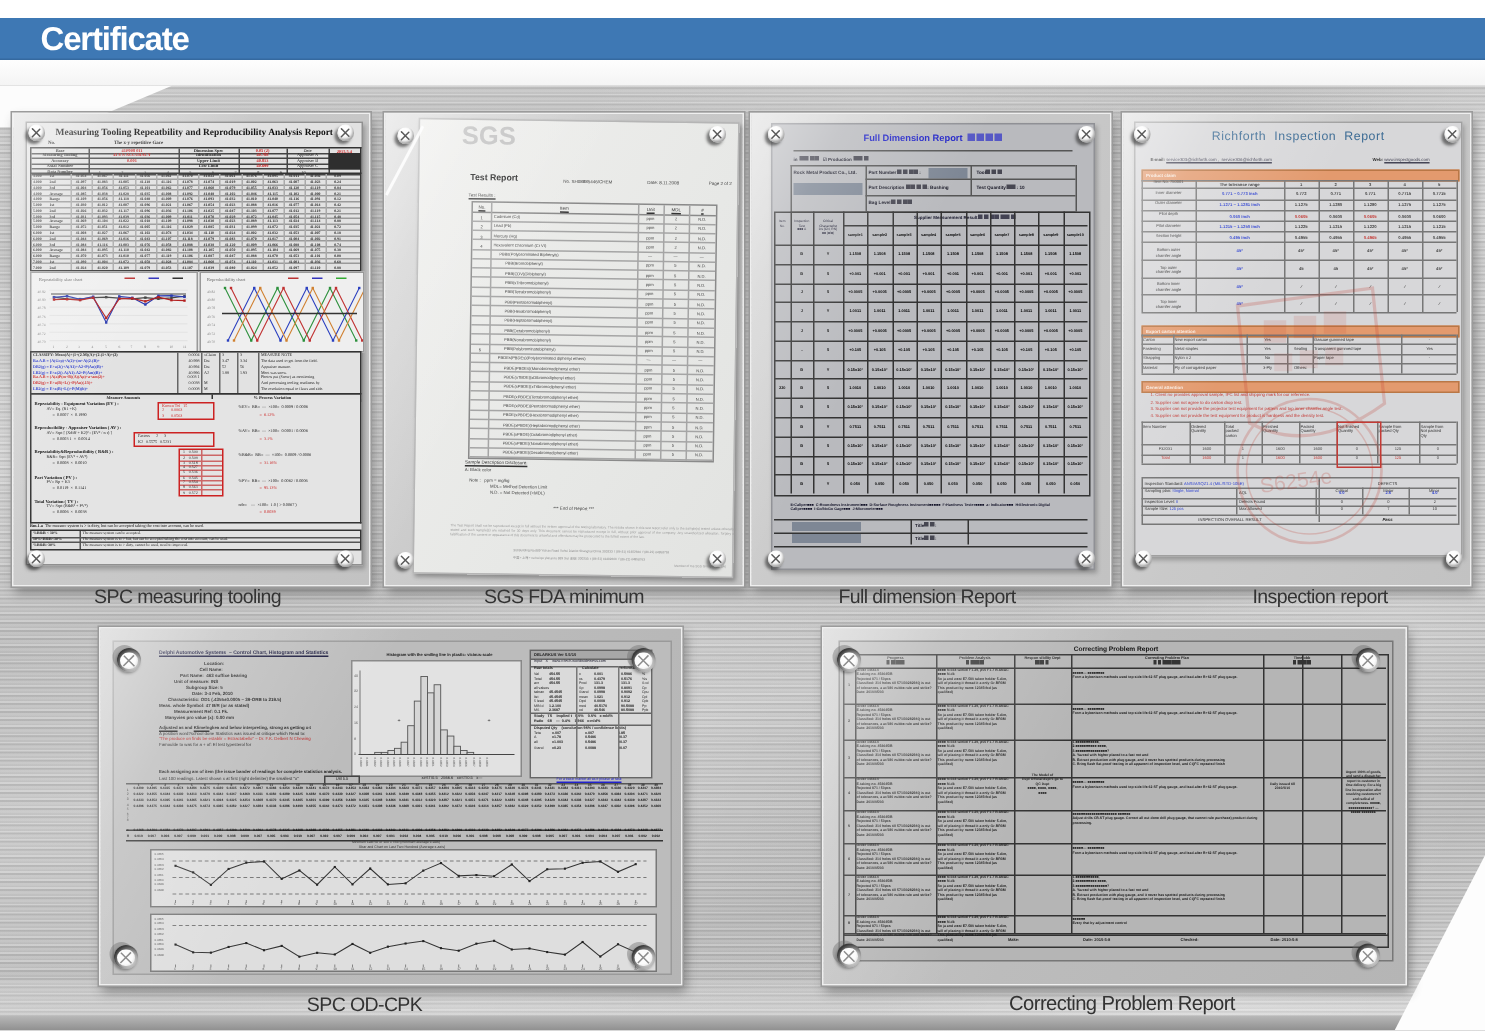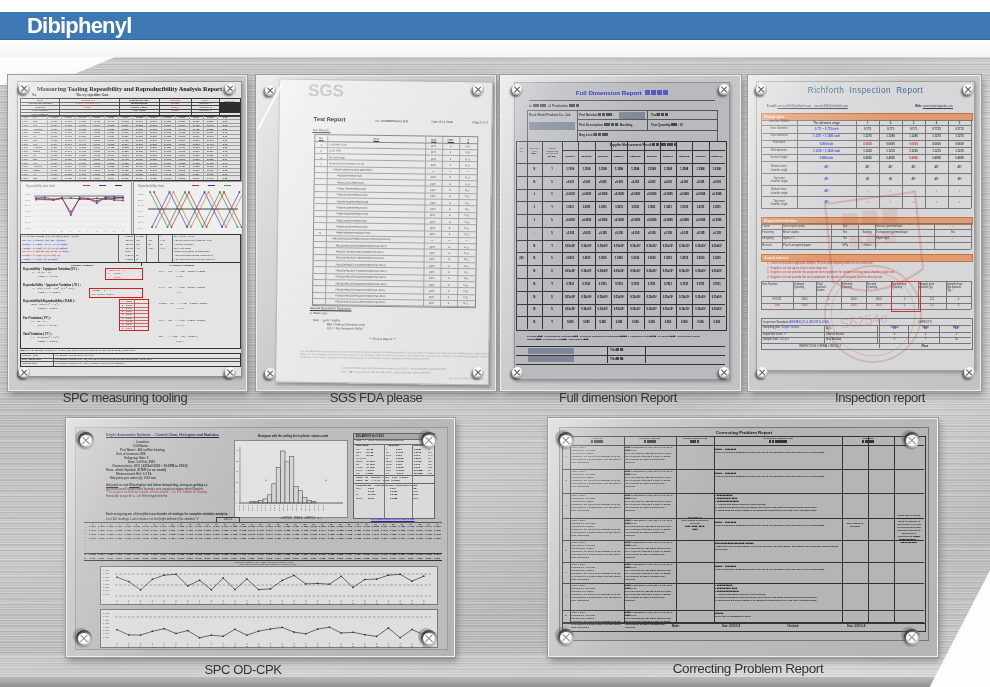--- a/index.html
+++ b/index.html
@@ -34,21 +34,21 @@
  background:radial-gradient(circle at 45% 42%,#ffffff 0%,#fbfbfb 55%,#e2e2e2 80%,#cccccc 100%);}
 .screw2 i:before,.screw2 i:after{content:"";position:absolute;left:8%;top:44%;width:84%;height:13%;background:#8d8d8d;}
 .screw2 i:before{transform:rotate(45deg);} .screw2 i:after{transform:rotate(-45deg);}
 .cap{color:#333333;letter-spacing:-0.4px;}
 </style></head><body>
 <div class="abs topwhite"></div>
 <div class="abs metal"></div>
 <div class="abs metal2"></div>
 <div class="abs tlwhite"></div>
 <div class="abs banner">
-    <span>Dibiphenyl</span>
+    <span>Certificate</span>
   </div>
 <div class="abs" style="left:0;top:653px;width:990px;height:24px;background:linear-gradient(180deg,rgba(255,255,255,.12),rgba(255,255,255,.28));"></div>
 <div class="abs botband"></div>
 <div class="abs whitewedge"></div>
 <div class="abs plaque" style="left:8px;top:75px;width:237px;height:314px;">
     <div class="abs" style="left:8px;top:5px;width:223px;height:294px;background:#e2e2e2;border:1px solid #909090;box-shadow:1px 2px 3px rgba(0,0,0,.25);font-family:'Liberation Serif',serif;">
       <div class="abs" style="left:0;top:3px;width:100%;text-align:center;font-weight:bold;font-size:6.3px;color:#111;">Measuring Tooling Repeatbility and Reproducibility Analysis Report</div>
       <div class="abs" style="left:14px;top:11px;font-size:3.3px;font-weight:bold;color:#222;">No.</div>
       <div class="abs" style="left:58px;top:11px;font-size:3.3px;font-weight:bold;color:#222;">The x-y repetitive Gace</div>
       <div class="abs" style="left:2px;top:16px;width:219px;height:17px;border-top:1px solid #333;border-left:1px solid #333;border-right:1px solid #333;">
@@ -1487,16 +1487,16 @@
       <i></i>
     </div>
     <div class="screw2" style="left:9px;top:210px;width:16px;height:16px;">
       <i></i>
     </div>
     <div class="screw2" style="left:355px;top:210px;width:16px;height:16px;">
       <i></i>
     </div>
   </div>
 <div class="abs cap" style="left:-75px;top:389.5px;width:400px;text-align:center;font-size:13px;">SPC measuring tooling</div>
-<div class="abs cap" style="left:176px;top:389.5px;width:400px;text-align:center;font-size:13px;">SGS FDA please</div>
+<div class="abs cap" style="left:176px;top:389.5px;width:400px;text-align:center;font-size:13px;">SGS FDA minimum</div>
 <div class="abs cap" style="left:418px;top:389.5px;width:400px;text-align:center;font-size:13px;">Full dimension Report</div>
 <div class="abs cap" style="left:680px;top:389.5px;width:400px;text-align:center;font-size:13px;">Inspection report</div>
 <div class="abs cap" style="left:43px;top:662px;width:400px;text-align:center;font-size:13px;">SPC OD-CPK</div>
 <div class="abs cap" style="left:548px;top:661px;width:400px;text-align:center;font-size:13.5px;">Correcting Problem Report</div>
 </body></html>

